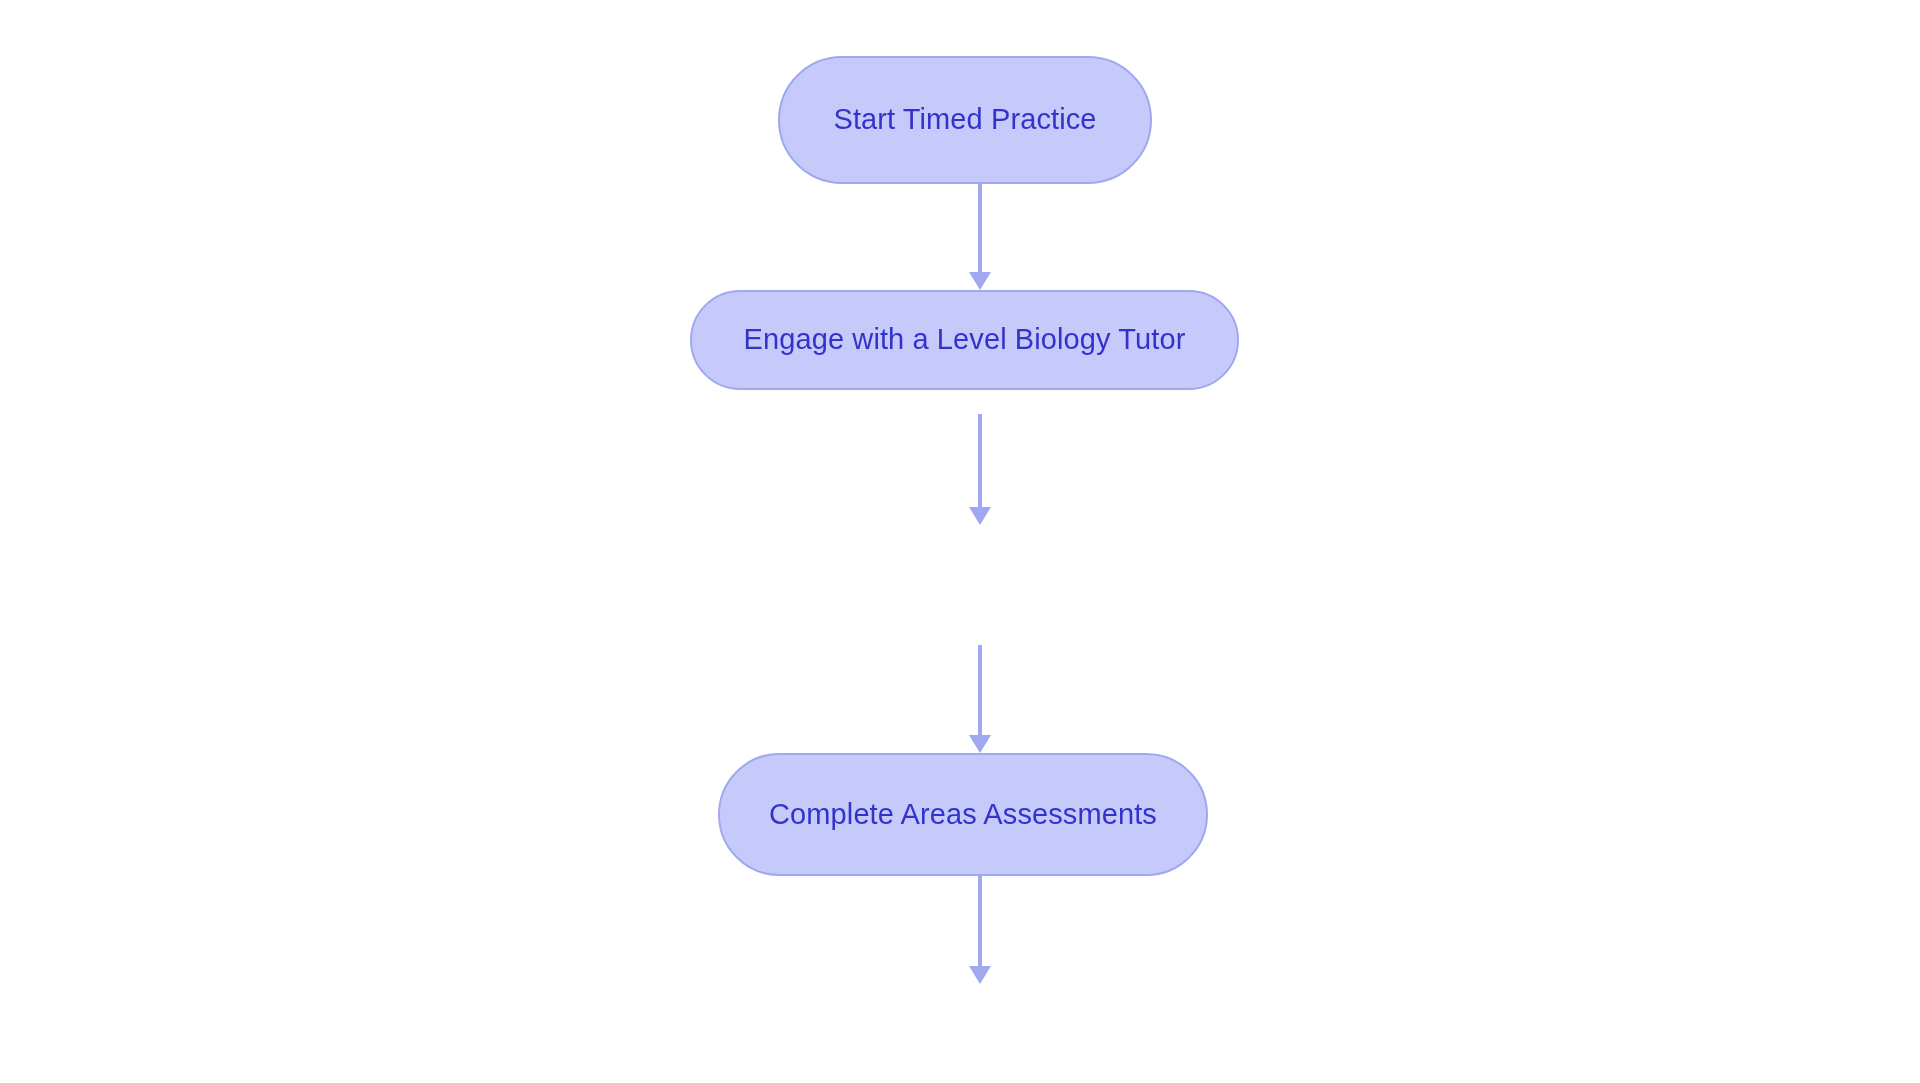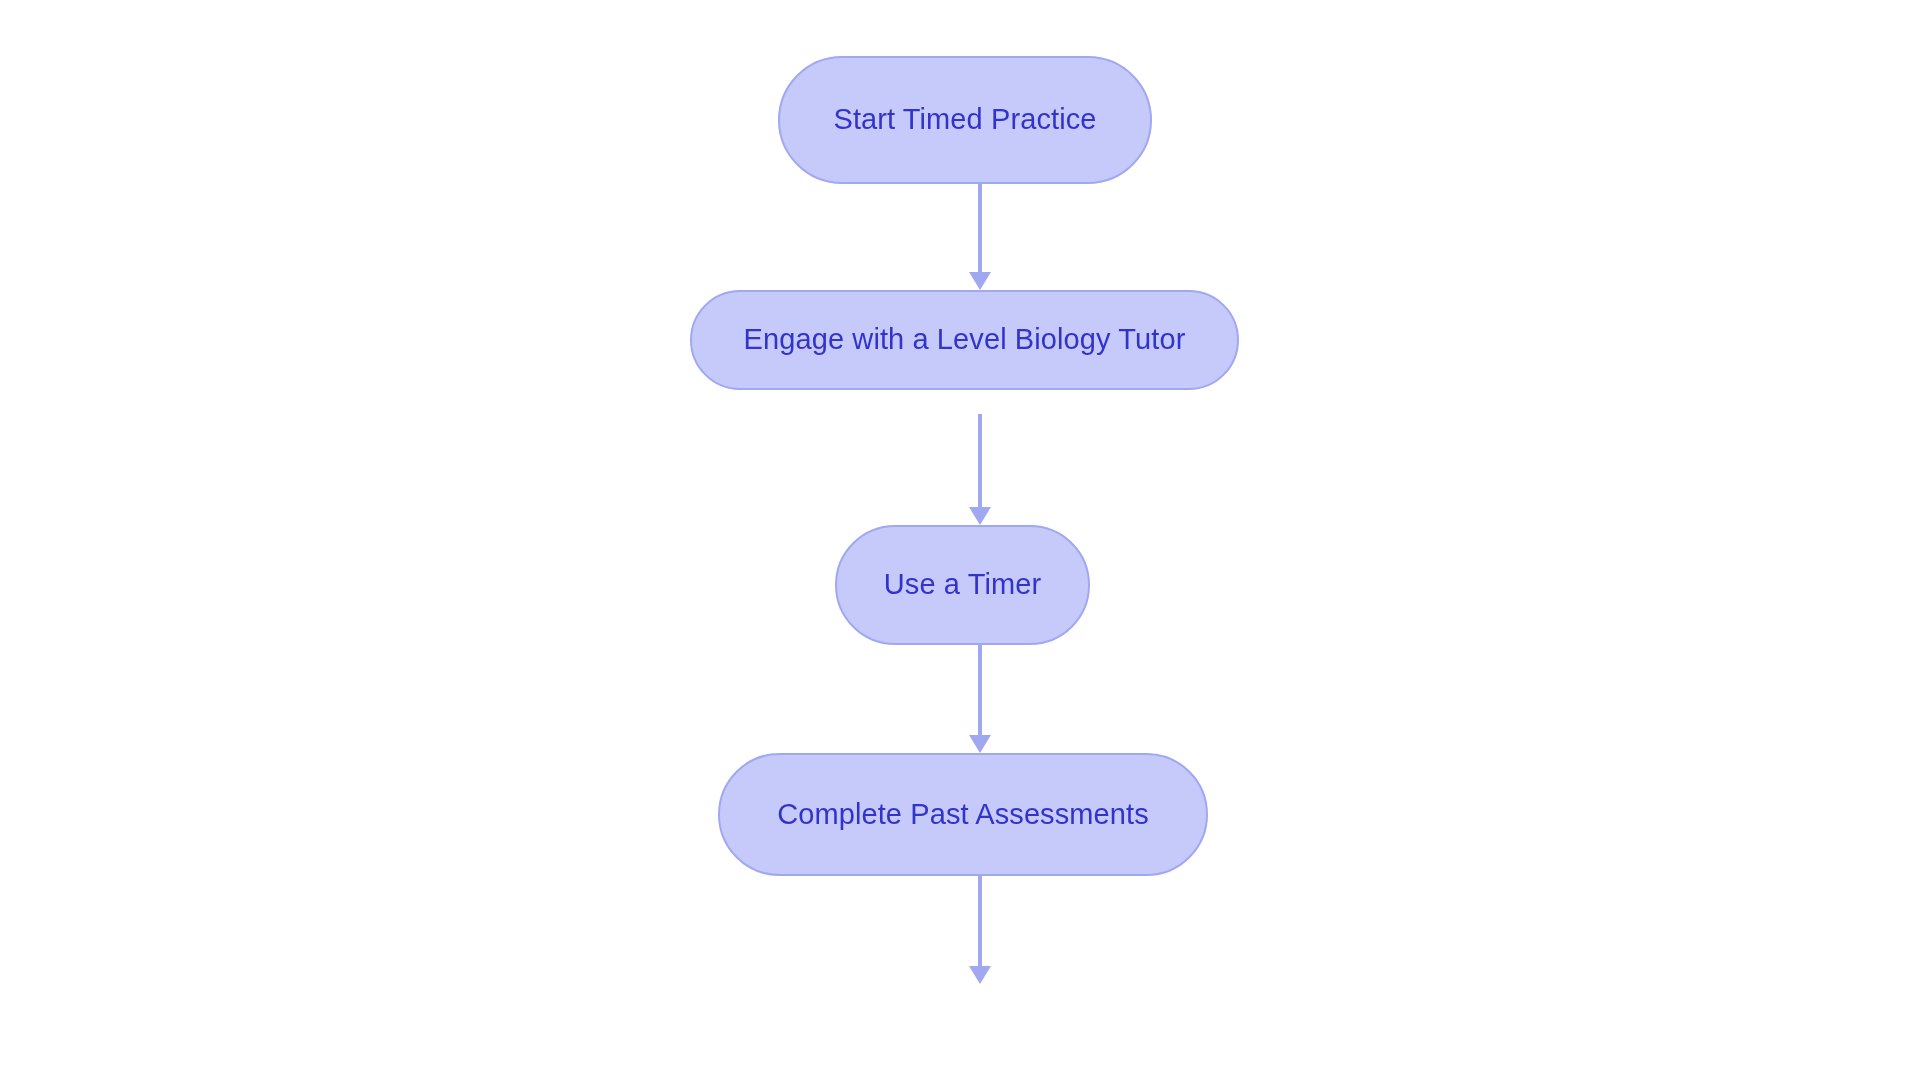--- a/index.html
+++ b/index.html
@@ -75,33 +75,30 @@
     <span class="flow-node-label">Engage with a Level Biology Tutor</span>
   </div>
 
   <div class="connector" style="left:954px; top:370px; width:52px; height:111px;">
     <svg width="52" height="111" viewBox="0 0 52 111" xmlns="http://www.w3.org/2000/svg" aria-hidden="true">
       <line x1="26" y1="0" x2="26" y2="97" stroke="#9fa8f0" stroke-width="4"></line>
       <polygon points="15,93 37,93 26,111" fill="#9fa8f0"></polygon>
     </svg>
   </div>
 
-  <div class="flow-node" style="left:835px; top:481px; width:255px; height:120px;">
-    <span class="flow-node-label">Use a Timer</span>
-  </div>
 
   <div class="connector" style="left:954px; top:601px; width:52px; height:108px;">
     <svg width="52" height="108" viewBox="0 0 52 108" xmlns="http://www.w3.org/2000/svg" aria-hidden="true">
       <line x1="26" y1="0" x2="26" y2="94" stroke="#9fa8f0" stroke-width="4"></line>
       <polygon points="15,90 37,90 26,108" fill="#9fa8f0"></polygon>
     </svg>
   </div>
 
   <div class="flow-node" style="left:718px; top:709px; width:490px; height:123px;">
-    <span class="flow-node-label">Complete Past Assessments</span>
+    <span class="flow-node-label">Complete Areas Assessments</span>
   </div>
 
   <div class="connector" style="left:954px; top:832px; width:52px; height:108px;">
     <svg width="52" height="108" viewBox="0 0 52 108" xmlns="http://www.w3.org/2000/svg" aria-hidden="true">
       <line x1="26" y1="0" x2="26" y2="94" stroke="#9fa8f0" stroke-width="4"></line>
       <polygon points="15,90 37,90 26,108" fill="#9fa8f0"></polygon>
     </svg>
   </div>
 
 

